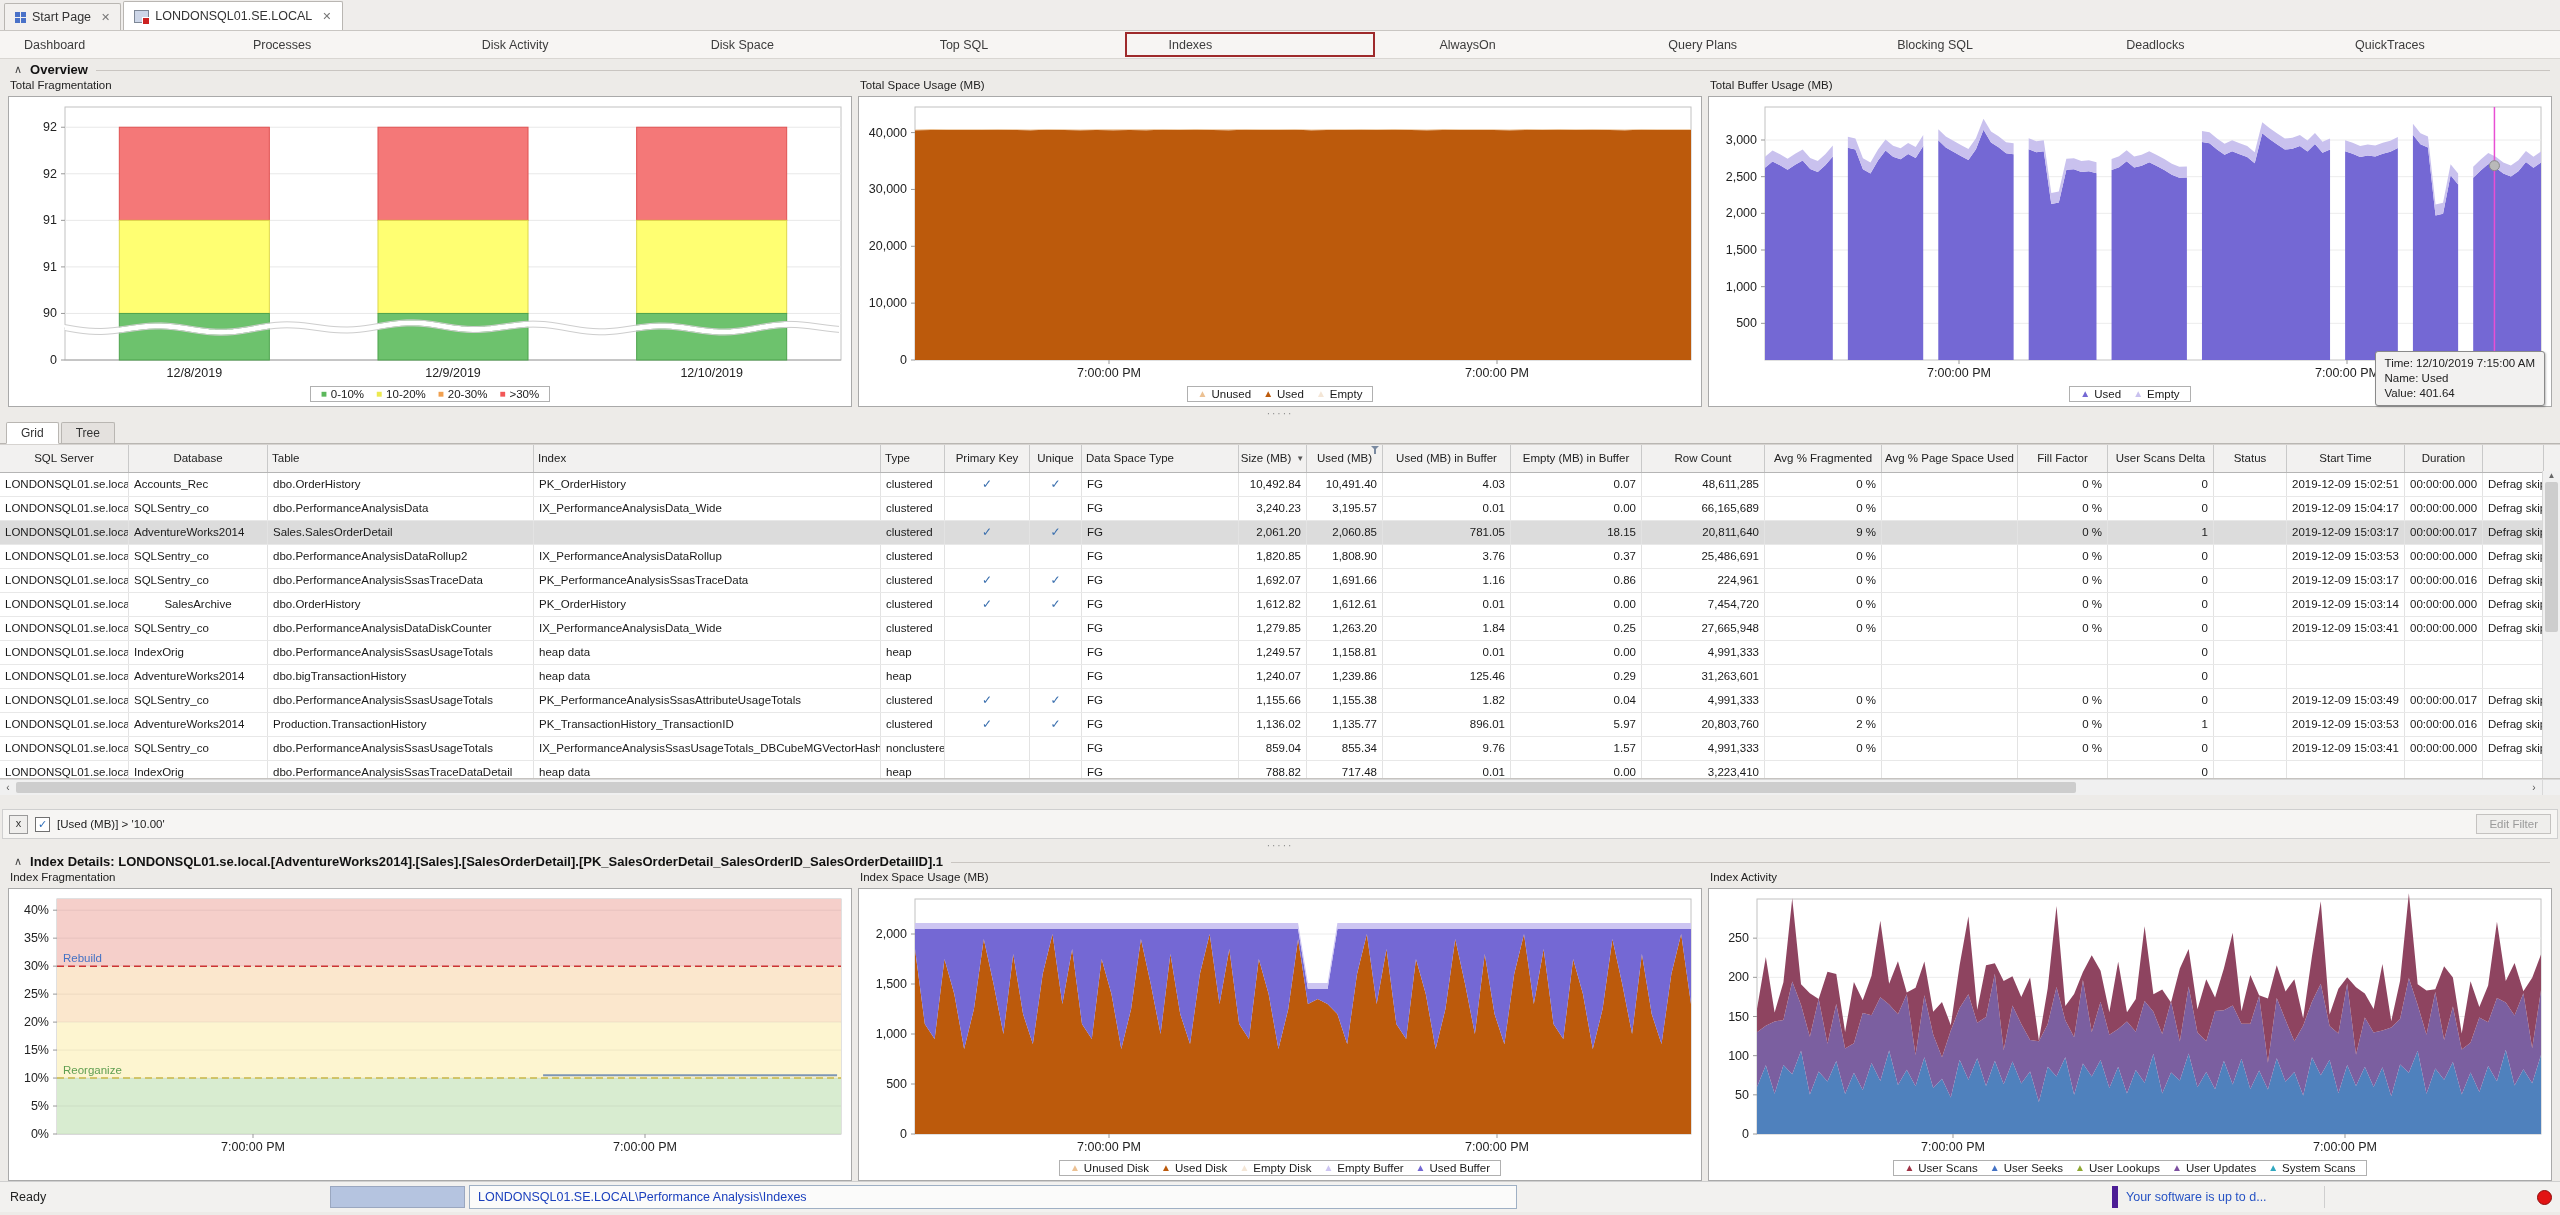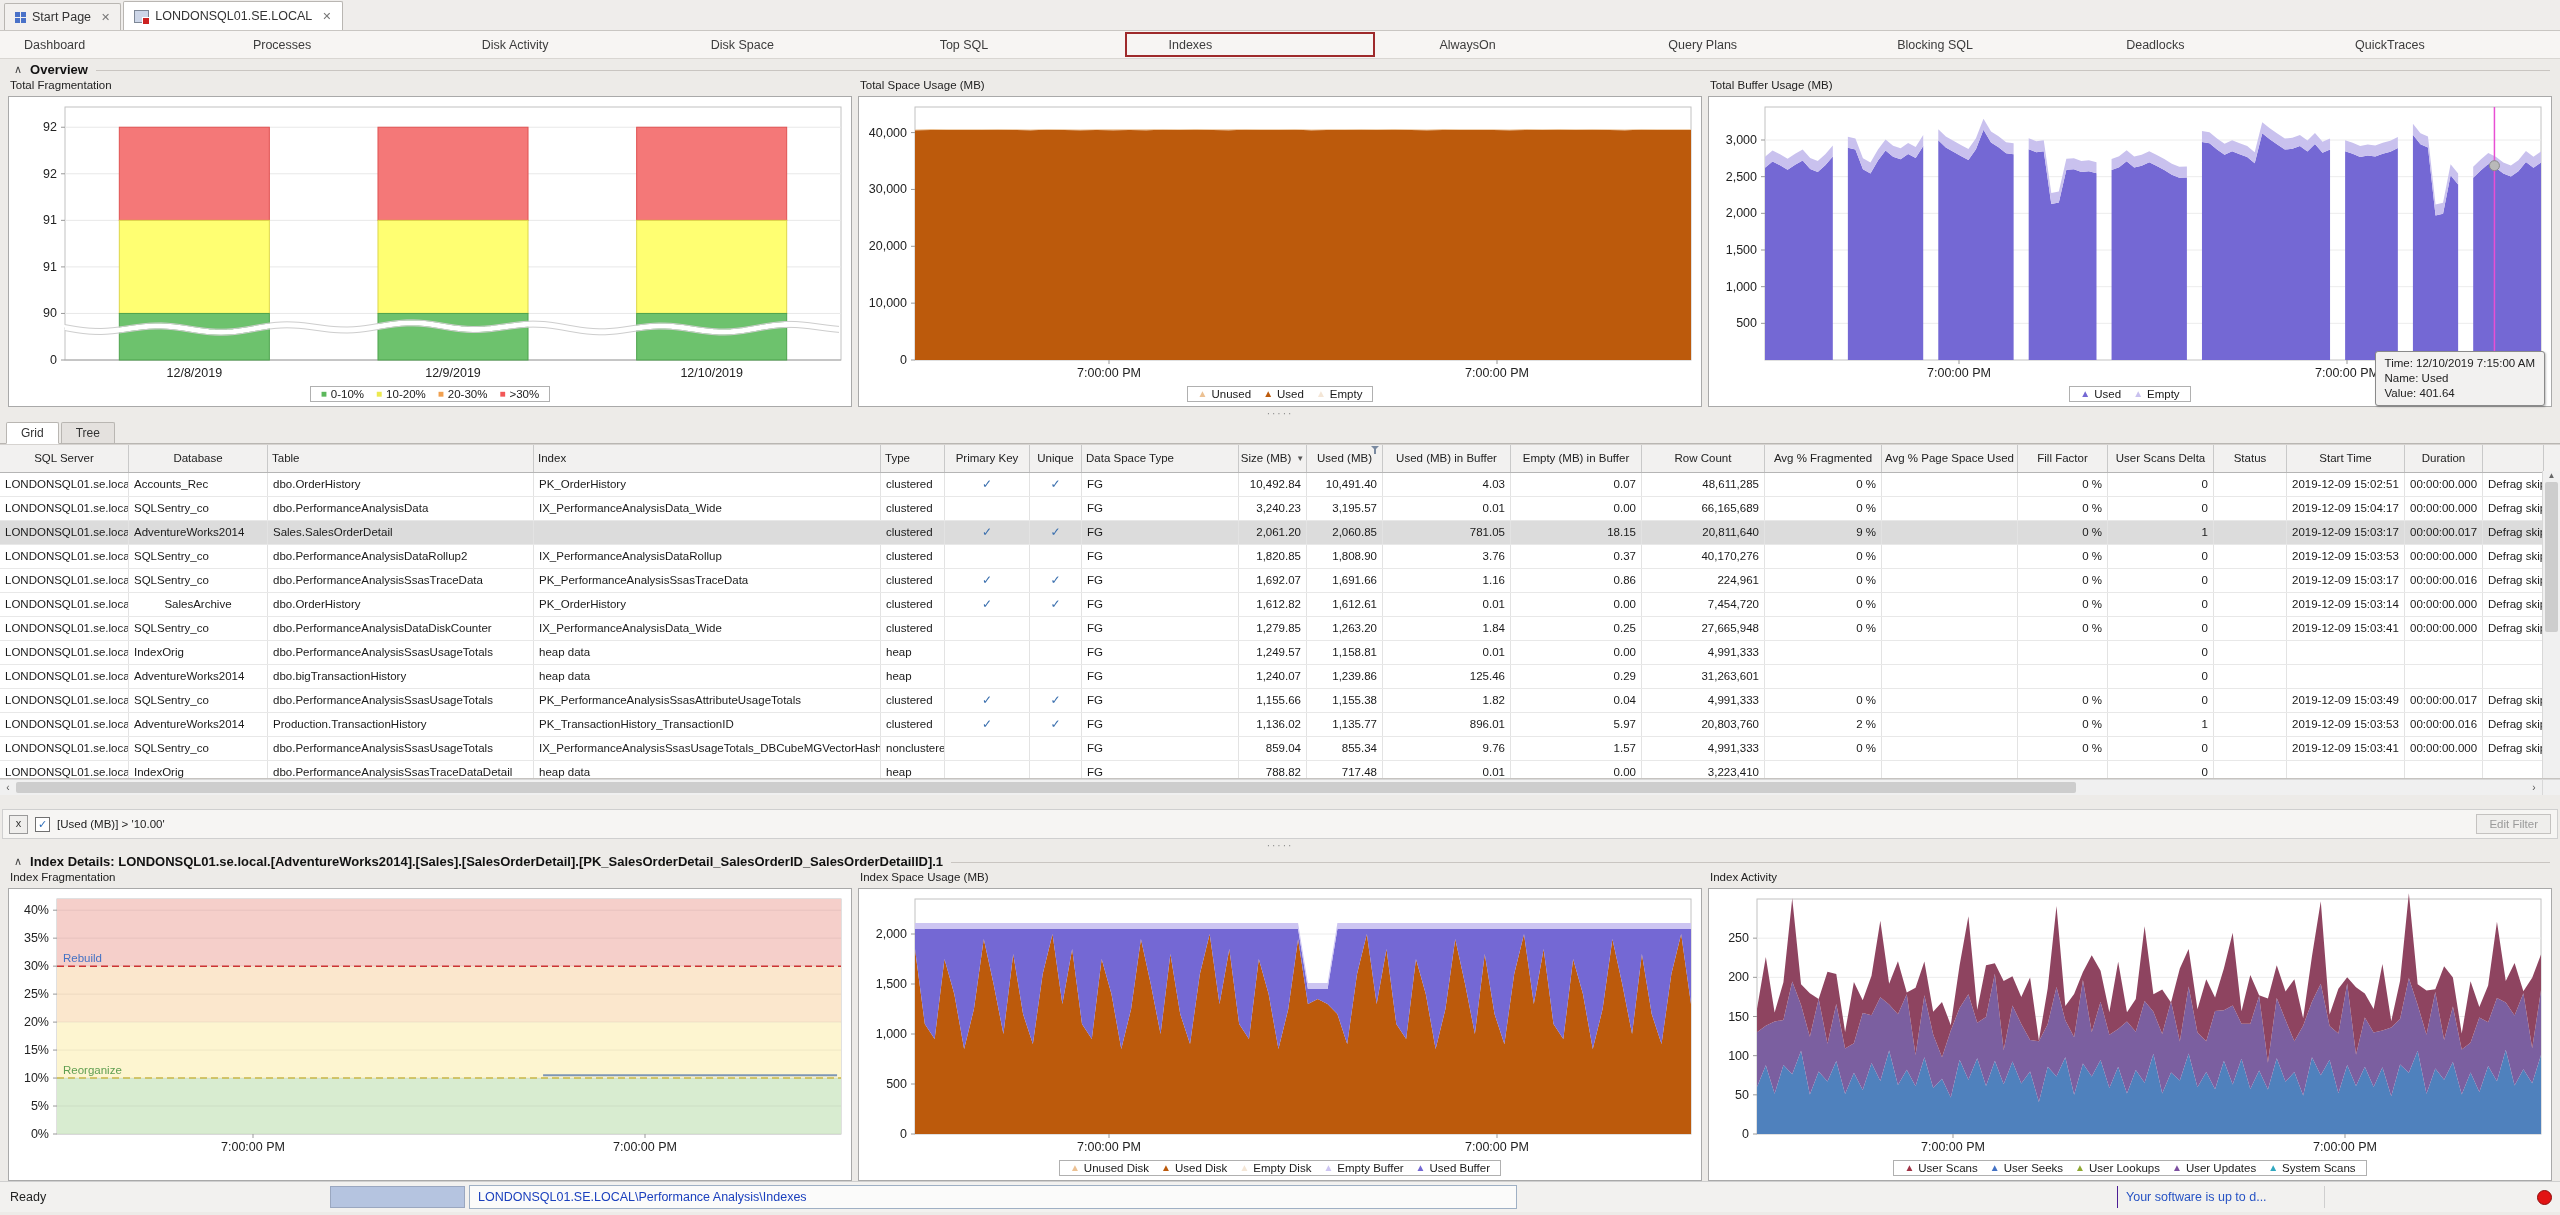--- a/index.html
+++ b/index.html
@@ -79,21 +79,21 @@
   .xbtn{width:17px;height:17px;border:1px solid #9a9a9a;background:#efeeec;font-size:11px;line-height:15px;text-align:center;color:#333;}
   .cb{width:13px;height:13px;border:1px solid #707070;background:#fff;color:#2b6cb8;font-size:11px;line-height:12px;text-align:center;}
   .filter-expr{font-size:11.5px;color:#222;}
   .editbtn{margin-left:auto;border:1px solid #c4c2c0;background:#efeeec;color:#9a9a9a;padding:3px 12px;font-size:11.5px;}
 
   
   .statusbar{height:30px;background:#f2f1ef;border-top:1px solid #cfcfcf;display:flex;align-items:center;font-size:12.5px;}
   .sb-ready{width:320px;padding-left:10px;color:#222;}
   .sb-conn{width:133px;height:20px;background:#b5c4e0;border:1px solid #9aa7c0;}
   .sb-path{width:1030px;height:22px;border:1px solid #9fb0c4;background:#fbfbfa;color:#1a3fbd;display:flex;align-items:center;padding:0 8px;margin-left:4px;white-space:nowrap;overflow:hidden;}
-  .sb-update{width:190px;height:22px;border-left:1px solid #4c1d95;border-right:1px solid #cfcfcf;color:#2753c4;display:flex;align-items:center;padding:0 8px;white-space:nowrap;overflow:hidden;}
+  .sb-update{width:190px;height:22px;border-left:6px solid #4c1d95;border-right:1px solid #cfcfcf;color:#2753c4;display:flex;align-items:center;padding:0 8px;white-space:nowrap;overflow:hidden;}
   .sb-empty{width:210px;height:22px;}
   .recdot{width:13px;height:13px;border-radius:50%;background:#e21313;border:1px solid #8d0b0b;margin:0 8px 0 2px;}
   svg text{font-family:"Liberation Sans",sans-serif;}
 </style>
 </head>
 <body>
 
 <div class="app">
 
   <div class="doc-tabbar">
@@ -461,21 +461,21 @@
             <div class="td" style="width: 266px;">dbo.PerformanceAnalysisDataRollup2</div>
             <div class="td" style="width: 347px;">IX_PerformanceAnalysisDataRollup</div>
             <div class="td" style="width: 64px;">clustered</div>
             <div class="td chk" style="width: 85px;"></div>
             <div class="td chk" style="width: 52px;"></div>
             <div class="td" style="width: 157px;">FG</div>
             <div class="td num" style="width: 68px;">1,820.85</div>
             <div class="td num" style="width: 76px;">1,808.90</div>
             <div class="td num" style="width: 128px;">3.76</div>
             <div class="td num" style="width: 131px;">0.37</div>
-            <div class="td num" style="width: 123px;">40,170,276</div>
+            <div class="td num" style="width: 123px;">25,486,691</div>
             <div class="td num" style="width: 117px;">0 %</div>
             <div class="td num" style="width: 136px;"></div>
             <div class="td num" style="width: 90px;">0 %</div>
             <div class="td num" style="width: 106px;">0</div>
             <div class="td" style="width: 73px;"></div>
             <div class="td" style="width: 118px;">2019-12-09 15:03:53</div>
             <div class="td" style="width: 78px;">00:00:00.000</div>
             <div class="td" style="width: 61px;">Defrag skipped, fragmen</div>
           </div>
           <div class="tr">

